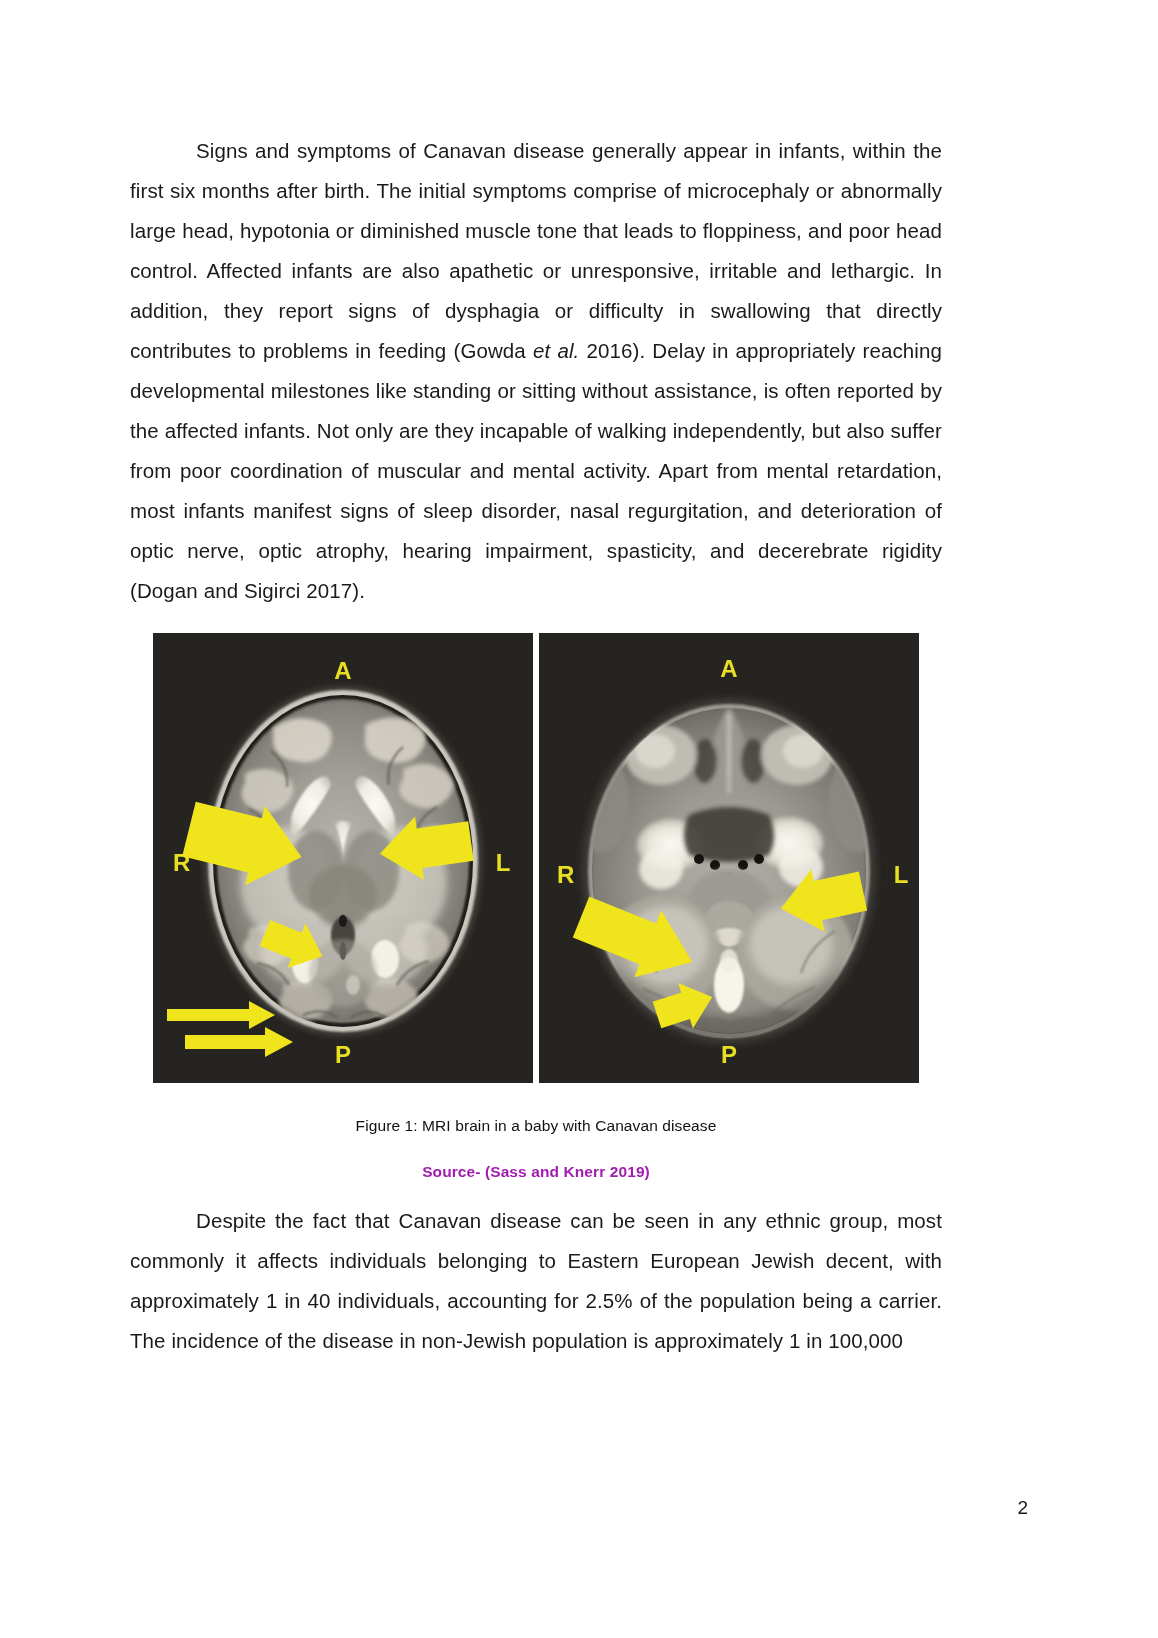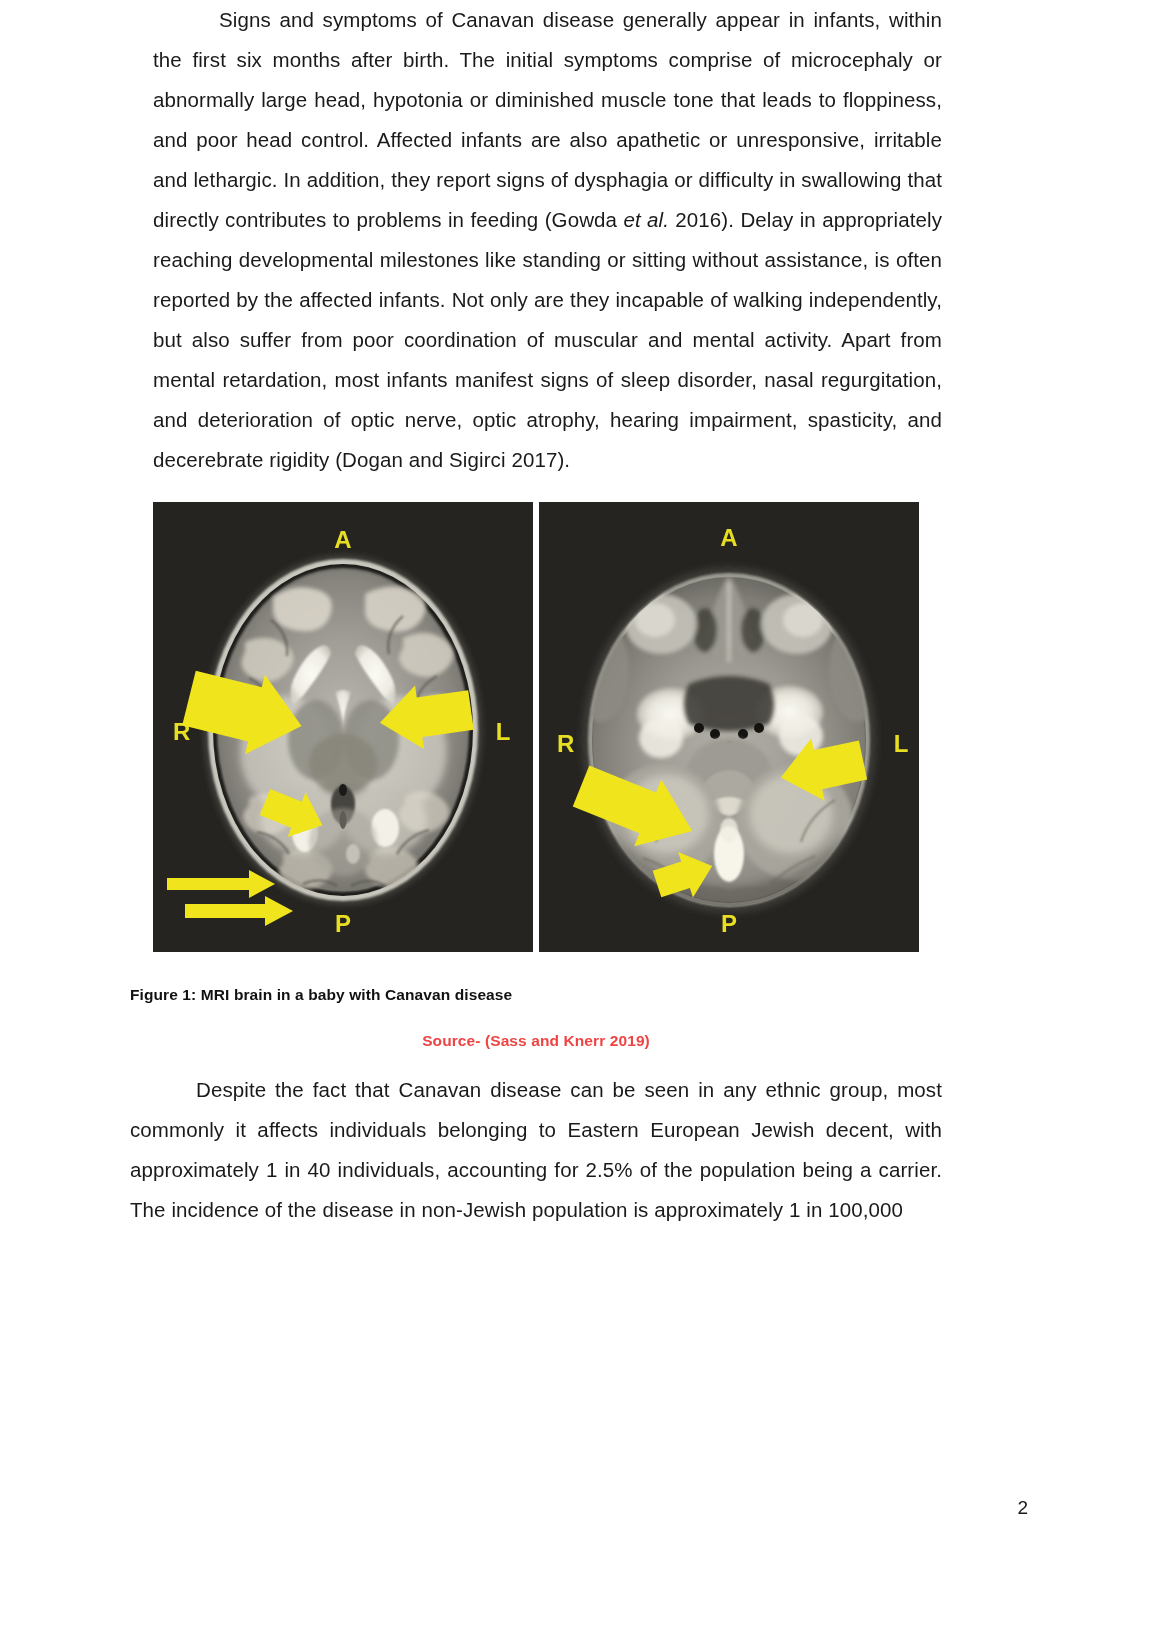--- a/index.html
+++ b/index.html
@@ -32,21 +32,21 @@
     font-family: "Liberation Sans", sans-serif;
     font-size: 20.5px;
     line-height: 40px;
     text-align: justify;
     text-justify: inter-word;
     color: #1a1a1a;
     margin: 0;
     letter-spacing: 0.1px;
   }
   .para.first {
-    margin-left: 23px;
+    padding-top: 131px;
   }
   .para .indent {
     display: inline-block;
     width: 66px;
   }
   .para em {
     font-style: italic;
   }
 
   
@@ -69,34 +69,34 @@
     flex: 0 0 auto;
   }
   .mri-svg {
     display: block;
     width: 100%;
     height: 100%;
   }
 
   .fig-caption {
     margin-top: 34px;
-    text-align: left;
+    text-align: center;
     font-family: "Liberation Sans", sans-serif;
     font-size: 15.5px;
-    font-weight: bold;
+    font-weight: normal;
     color: #111111;
     letter-spacing: 0.1px;
   }
   .fig-source {
     margin-top: 28px;
     text-align: center;
     font-family: "Liberation Sans", sans-serif;
     font-size: 15.5px;
     font-weight: bold;
-    color: #ef4444;
+    color: #a21caf;
     letter-spacing: 0.1px;
   }
 
   .para.after-figure {
     margin-top: 20px;
   }
 
   
   .page-number {
     position: absolute;

